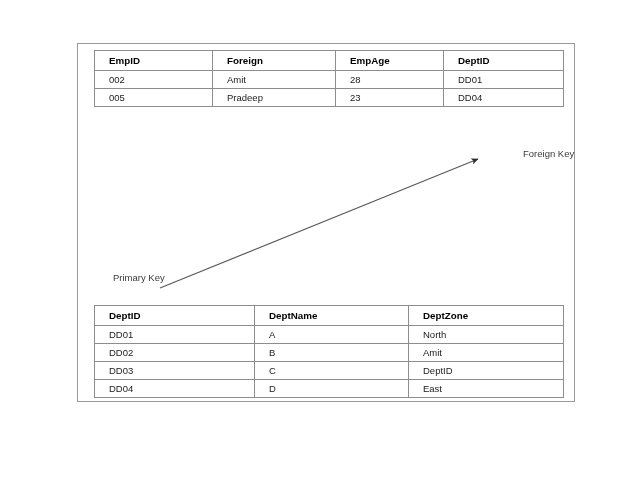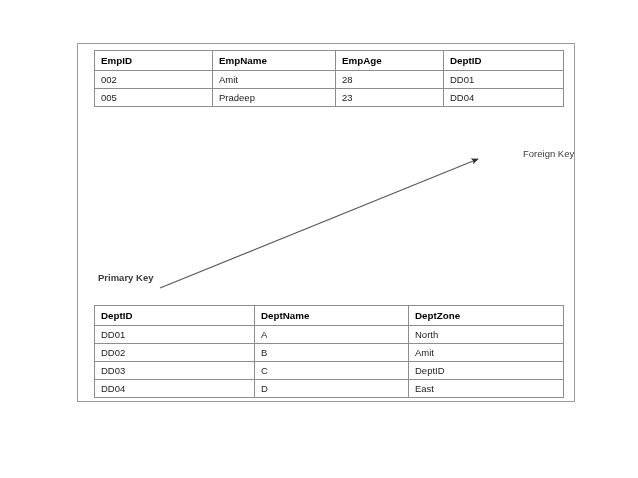--- a/index.html
+++ b/index.html
@@ -28,21 +28,21 @@
   }
   
   .db-table {
     position: absolute;
     border-collapse: collapse;
     table-layout: fixed;
     background: #ffffff;
   }
   .db-table td, .db-table th {
     border: 1px solid #8d8d8d;
-    padding: 0 0 0 6px;
+    padding: 0 0 0 14px;
     font-size: 9.5px;
     line-height: 17px;
     height: 17px;
     text-align: left;
     color: #1b1b1b;
     vertical-align: middle;
     white-space: nowrap;
     overflow: hidden;
   }
   .db-table th {
@@ -77,43 +77,42 @@
     font-size: 9.5px;
     color: #3a3a3a;
     white-space: nowrap;
   }
   #foreign-key-label {
     left: 499px;
     top: 148px;
     margin-left: 24px;
   }
   #primary-key-label {
-    left: 98px;
+    left: 113px;
     top: 272px;
-    font-weight: bold;
   }
 </style>
 </head>
 <body>
 
 <div id="canvas">
 
   <div id="figure-frame"></div>
 
   <table class="db-table" id="employee-table">
     <colgroup>
       <col style="width:118px">
       <col style="width:123px">
       <col style="width:108px">
       <col style="width:120px">
     </colgroup>
     <thead>
       <tr>
         <th>EmpID</th>
-        <th>EmpName</th>
+        <th>Foreign</th>
         <th>EmpAge</th>
         <th>DeptID</th>
       </tr>
     </thead>
     <tbody>
       <tr>
         <td>002</td>
         <td>Amit</td>
         <td>28</td>
         <td>DD01</td>

